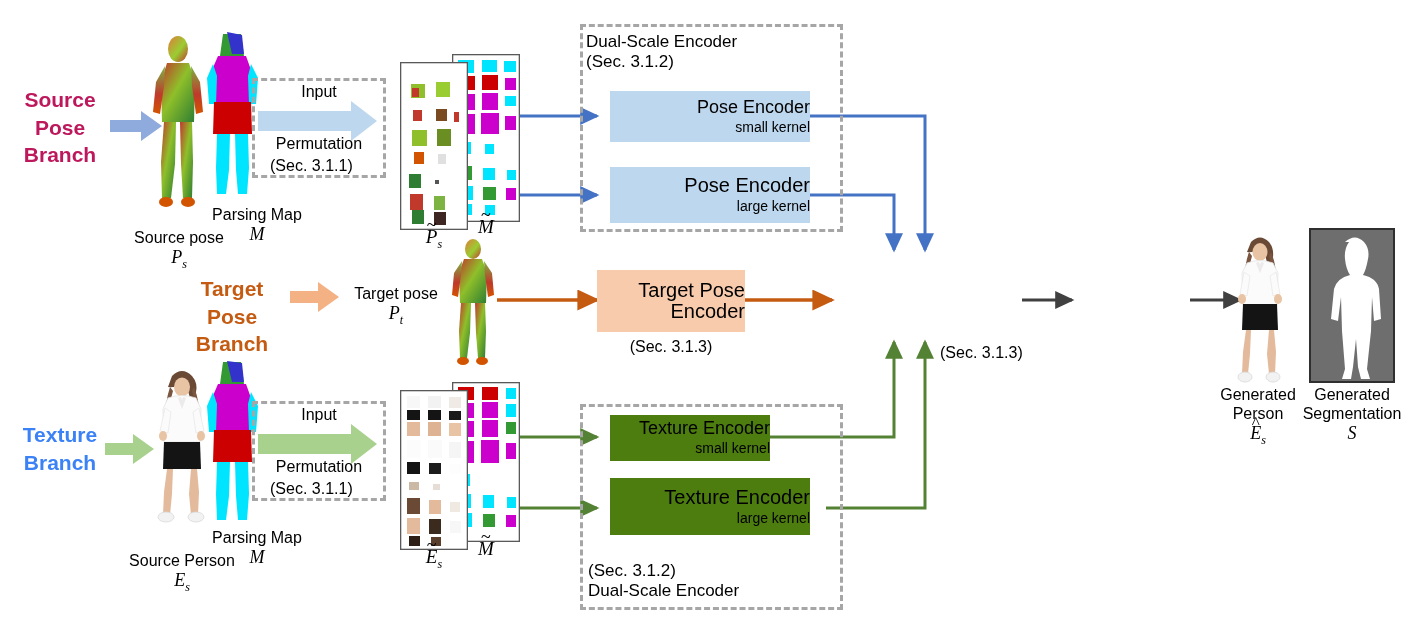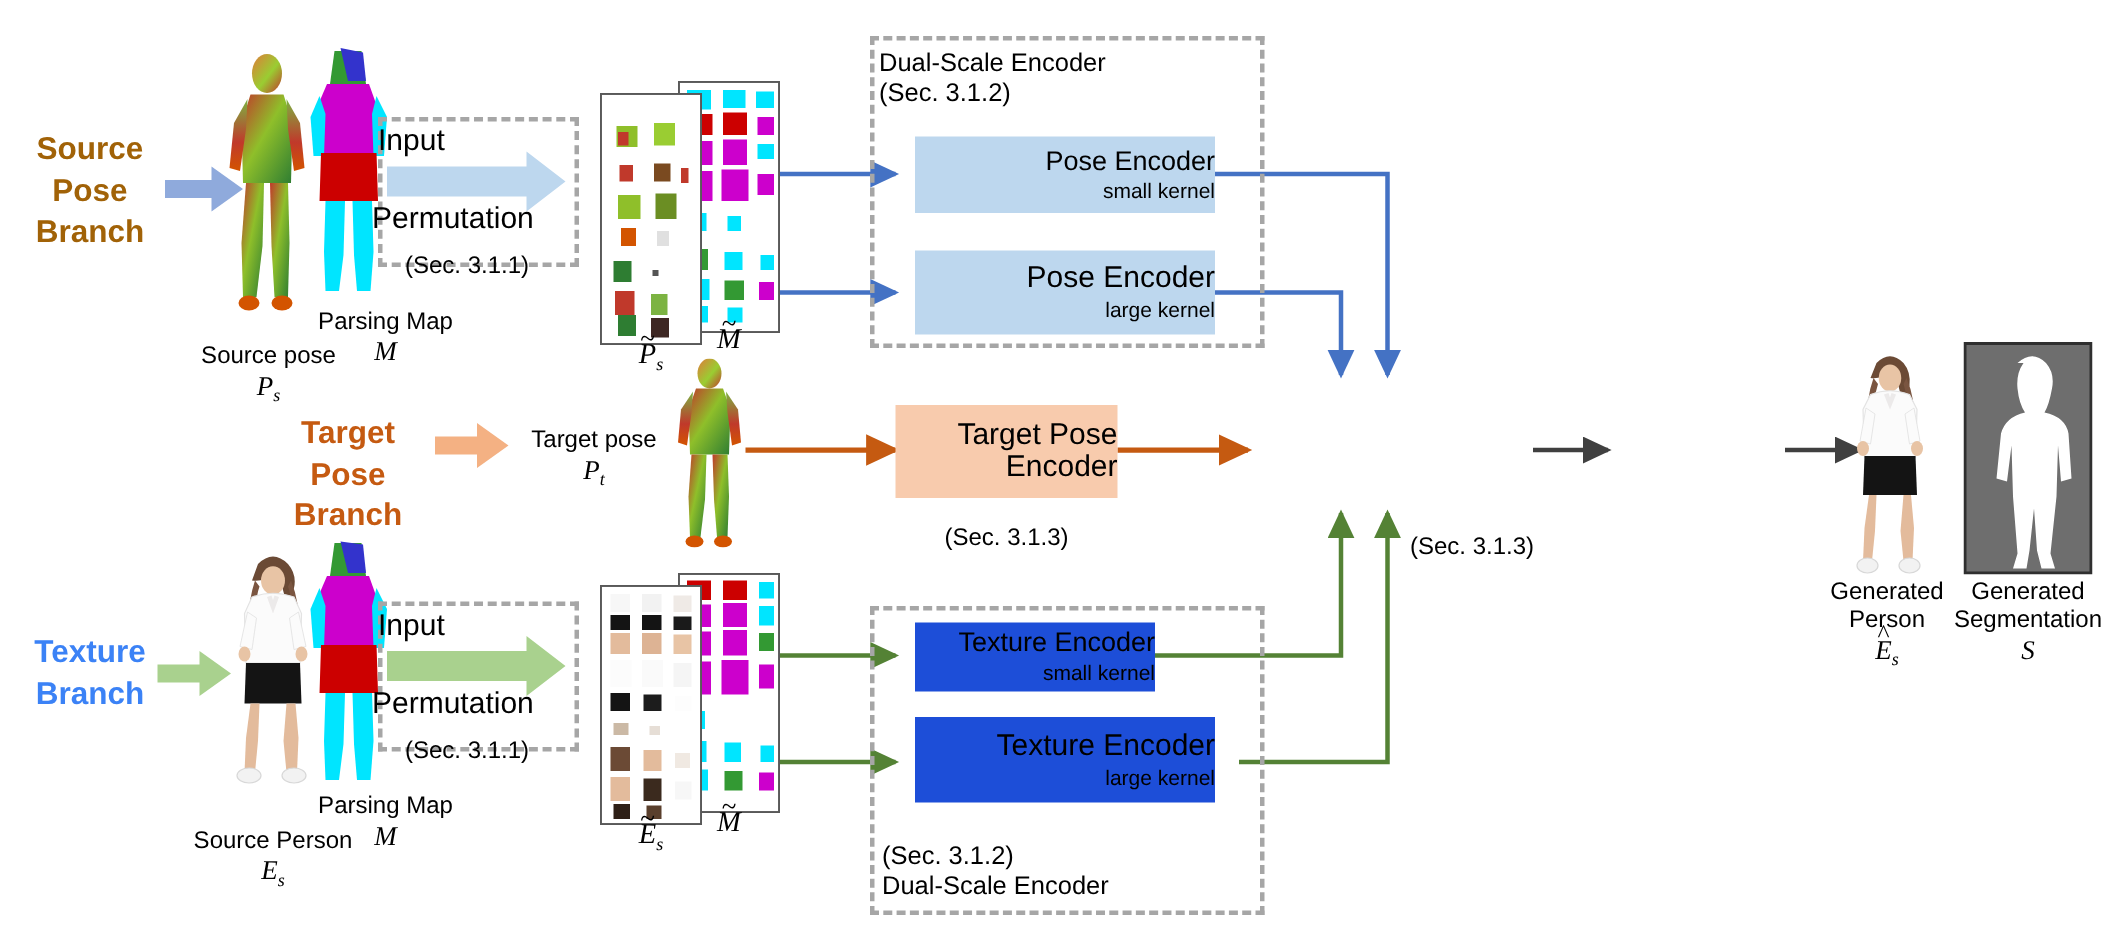--- a/index.html
+++ b/index.html
@@ -4,43 +4,43 @@
 <style>
   html,body{margin:0;padding:0;background:#fff;}
   body{width:1403px;height:633px;position:relative;overflow:hidden;
        font-family:"Liberation Sans",sans-serif;color:#000;}
   .stage{position:absolute;left:0;top:0;width:1403px;height:633px;}
   .abs{position:absolute;}
   svg.layer{position:absolute;left:0;top:0;width:1403px;height:633px;pointer-events:none;}
 
   
   .branch-title{font-size:21px;font-weight:600;line-height:1.32;text-align:center;}
-  .bt-blue{color:#a16207;}
+  .bt-blue{color:#be185d;}
   .bt-orange{color:#c55a11;}
   .bt-green{color:#3b82f6;}
 
   
   .nbox{box-sizing:border-box;display:flex;flex-direction:column;
         align-items:flex-end;justify-content:center;text-align:center;}
   .nbox .t1{font-size:20px;line-height:1.06;}
   .nbox .t2{font-size:14px;line-height:1.2;margin-top:2px;}
   .nbox.small .t1{font-size:18px;}
   .blue-box{background:#bdd7ee;}
-  .green-box{background:#1d4ed8;}
+  .green-box{background:#4d7c0f;}
   .orange-box{background:#f8cbad;}
   .gray-box{background:#c9c9c9;}
   .gray-box .t1{font-size:21px;}
 
   
   .dashed{box-sizing:border-box;border:3px dashed #a6a6a6;}
   .dash-label{font-size:17px;line-height:1.18;white-space:nowrap;}
 
   
-  .perm-word{font-size:20px;line-height:1;text-align:left;}
-  .perm-sec{font-size:16px;line-height:1;margin-top:12px;}
+  .perm-word{font-size:16px;line-height:1;text-align:center;}
+  .perm-sec{font-size:16px;line-height:1;}
 
   
   .cap{font-size:16px;line-height:1.2;text-align:center;white-space:nowrap;}
   .cap .sym{font-family:"Liberation Serif",serif;font-style:italic;font-size:18px;display:block;}
   .cap .sym sub{font-size:12px;font-style:italic;}
   .symonly{font-family:"Liberation Serif",serif;font-style:italic;font-size:19px;text-align:center;}
   .symonly sub{font-size:12px;}
   .tilde-wrap{position:relative;display:inline-block;}
   .tilde-wrap .tb{position:absolute;left:0;right:0;top:-0.60em;text-align:center;
                   font-style:normal;font-size:0.95em;}

